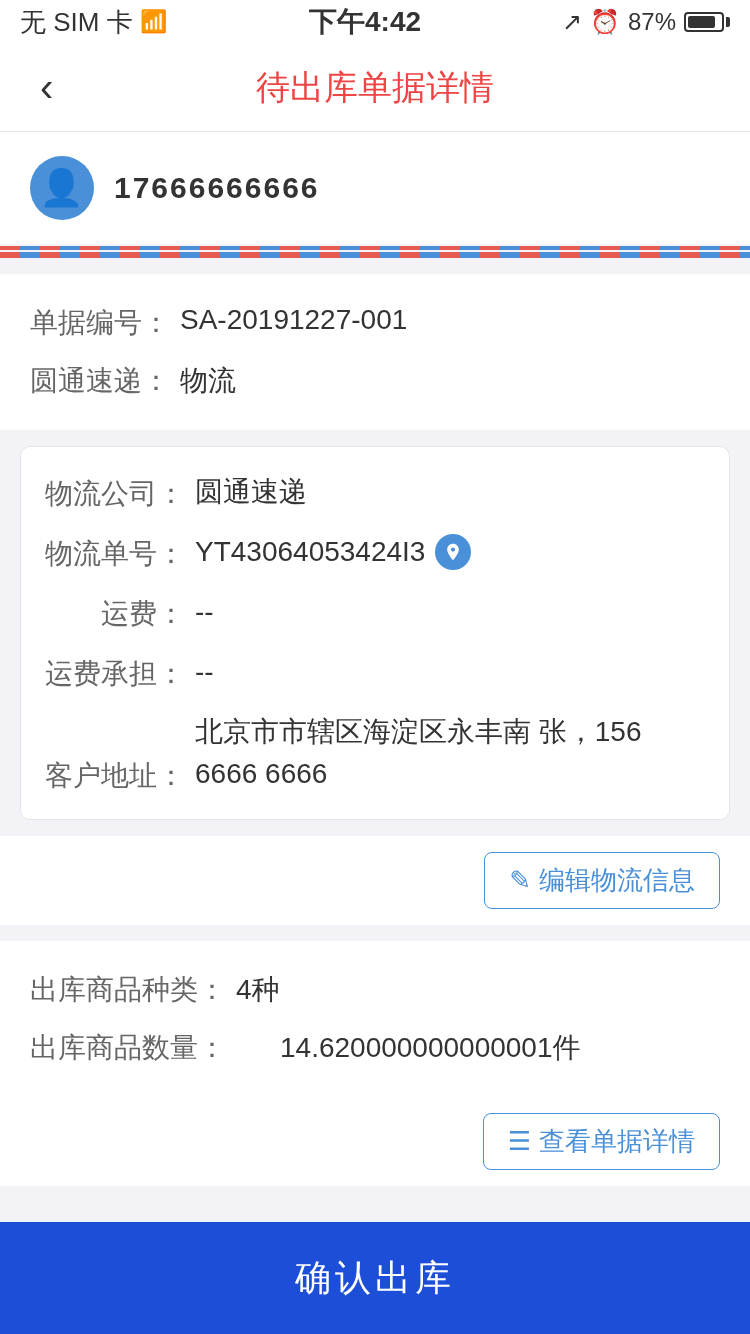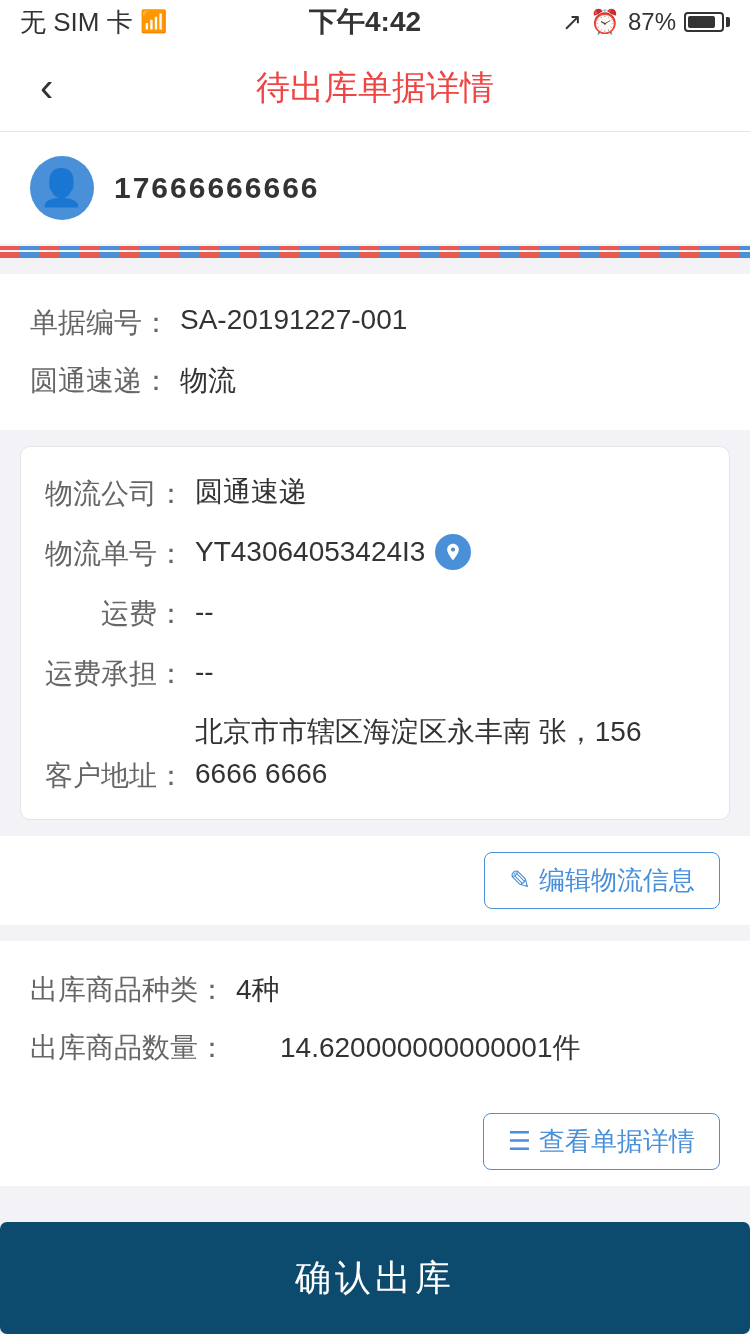--- a/index.html
+++ b/index.html
@@ -237,25 +237,24 @@
       margin-bottom: 16px;
     }
 
     
     .bottom-btn-bar {
       position: fixed;
       bottom: 0;
       left: 0;
       width: 750px;
       height: 112px;
-      background: #0c4a6e;
+      background: #1d4ed8;
       display: flex;
       align-items: center;
       justify-content: center;
-      border-radius: 7px;
     }
     .confirm-btn {
       color: #fff;
       font-size: 36px;
       font-weight: 500;
       letter-spacing: 4px;
       background: none;
       border: none;
       cursor: pointer;
     }

